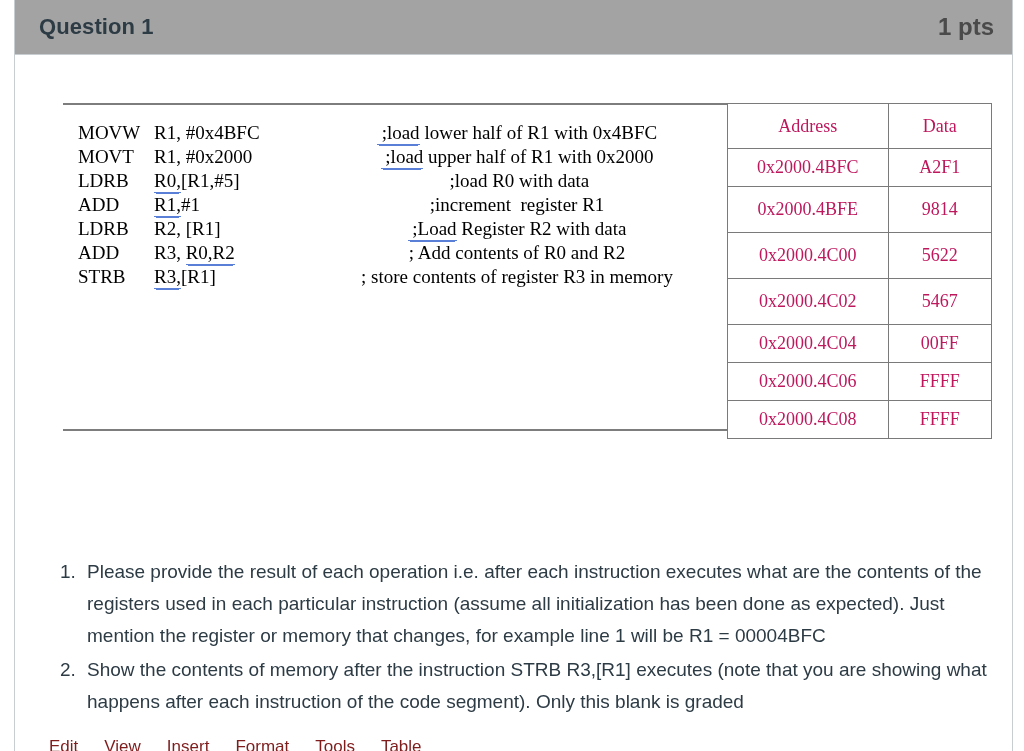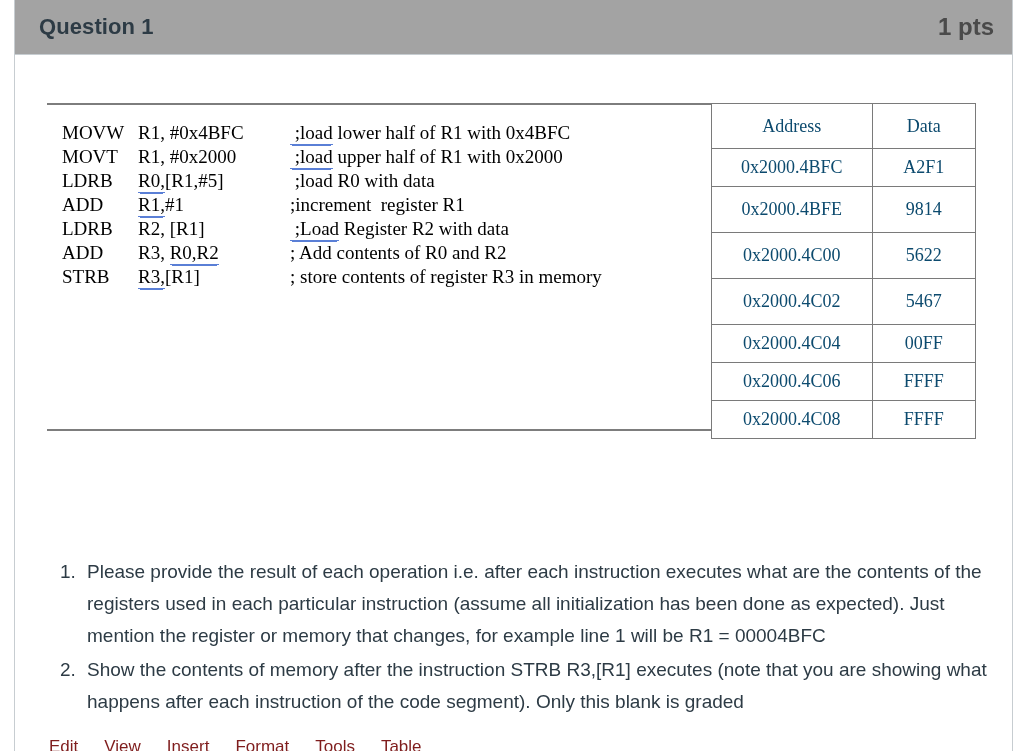--- a/index.html
+++ b/index.html
@@ -65,21 +65,21 @@
     left: 0;
     top: 55px;
     right: 0;
     bottom: 0;
     padding: 0;
   }
 
   
   .code-block-wrap {
     position: absolute;
-    left: 32px;
+    left: 48px;
     top: 48px;
     width: 914px;
     height: 328px;
   }
   .code-pane {
     position: absolute;
     left: 0;
     top: 0;
     width: 665px;
     height: 328px;
@@ -95,21 +95,21 @@
     padding-left: 15px;
   }
   .code-line {
     display: flex;
     height: 24px;
     line-height: 24px;
     white-space: pre;
   }
   .col-op     { width: 76px; flex: 0 0 76px; }
   .col-args   { width: 152px; flex: 0 0 152px; }
-  .col-cmt    { flex: 1 1 auto; }
+  .col-cmt    { flex: 1 1 auto; text-align: center; }
 
   
   .sq {
     border-bottom: 1px solid #5a7fd6;
     box-shadow: 0 3px 0 -2px #5a7fd6;
     padding-bottom: 1px;
   }
   .lead-sq {
     border-bottom: 1px solid #5a7fd6;
     box-shadow: 0 3px 0 -2px #5a7fd6;
@@ -120,21 +120,21 @@
   .mem-table-holder {
     position: absolute;
     left: 664px;
     top: 0;
     width: 265px;
   }
   table.mem-table {
     border-collapse: collapse;
     font-family: "Liberation Serif", serif;
     font-size: 18px;
-    color: #0c4a6e;
+    color: #be185d;
   }
   table.mem-table th,
   table.mem-table td {
     border: 1px solid #7a7a7a;
     text-align: center;
     font-weight: normal;
     padding: 0;
     vertical-align: middle;
   }
   table.mem-table th.addr-col, table.mem-table td.addr-col {

